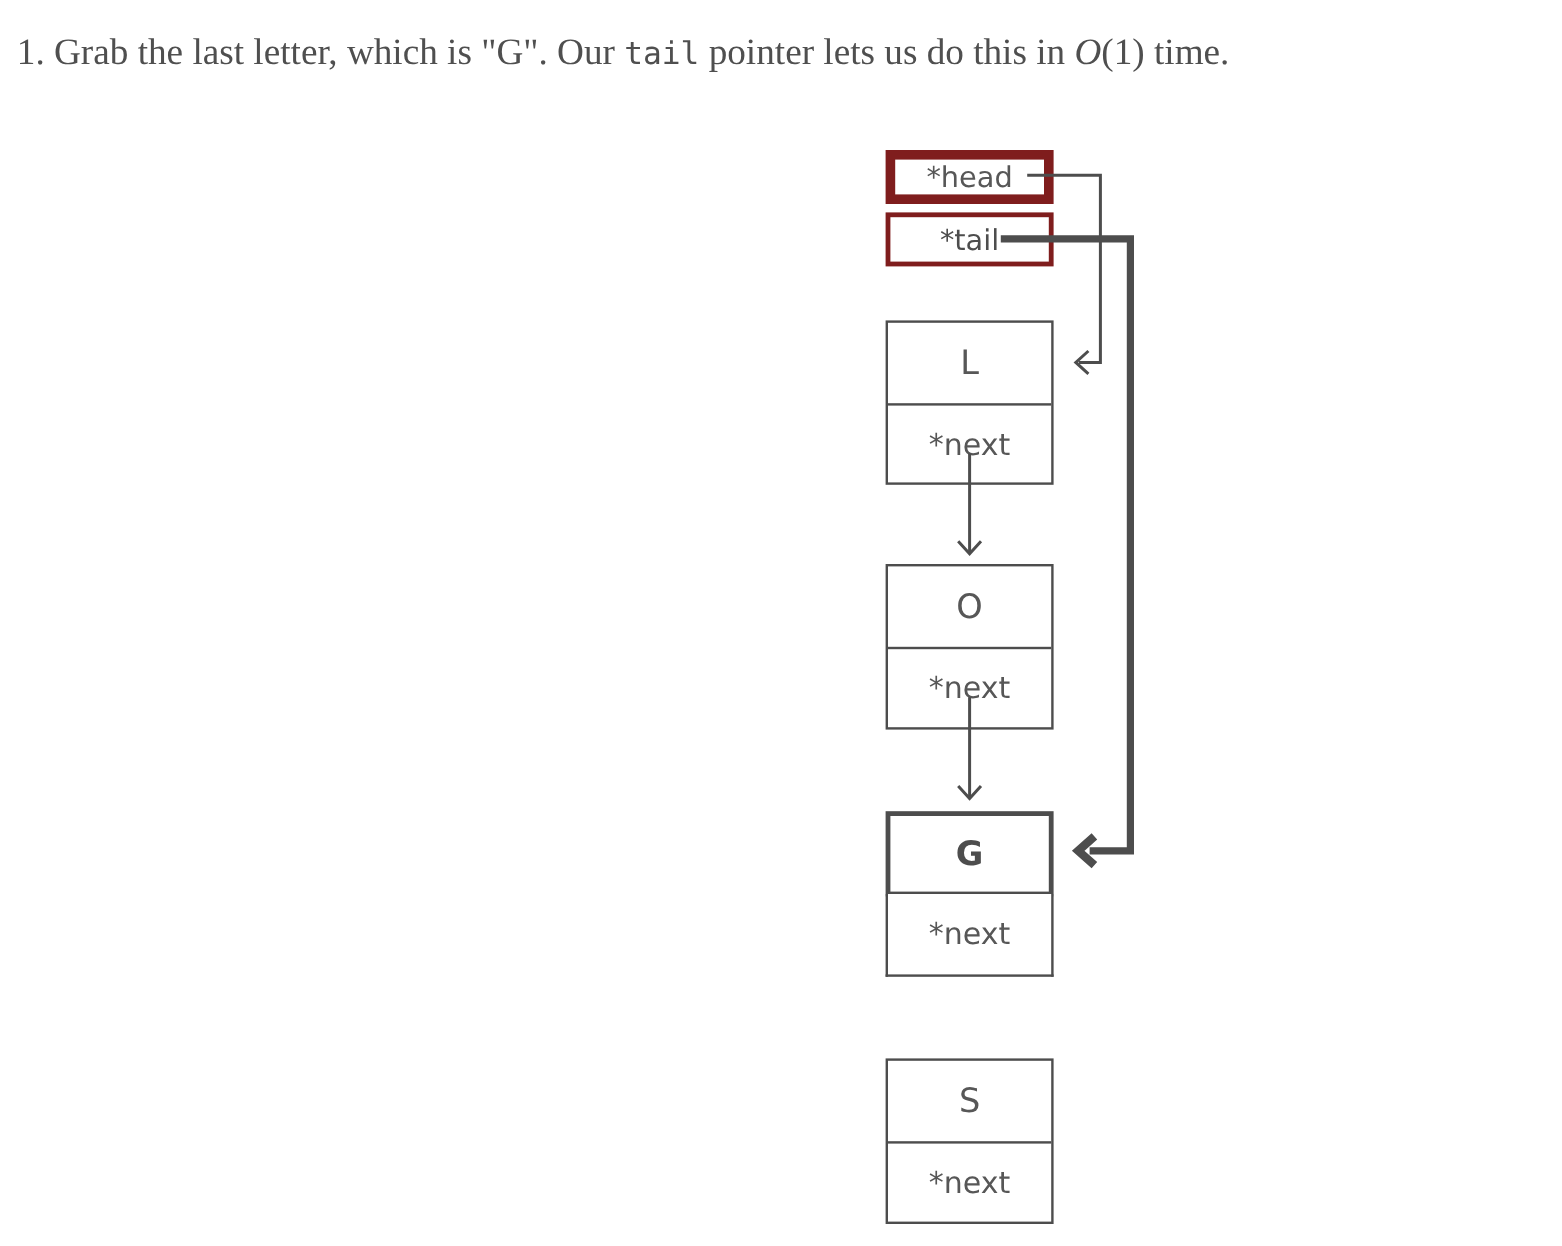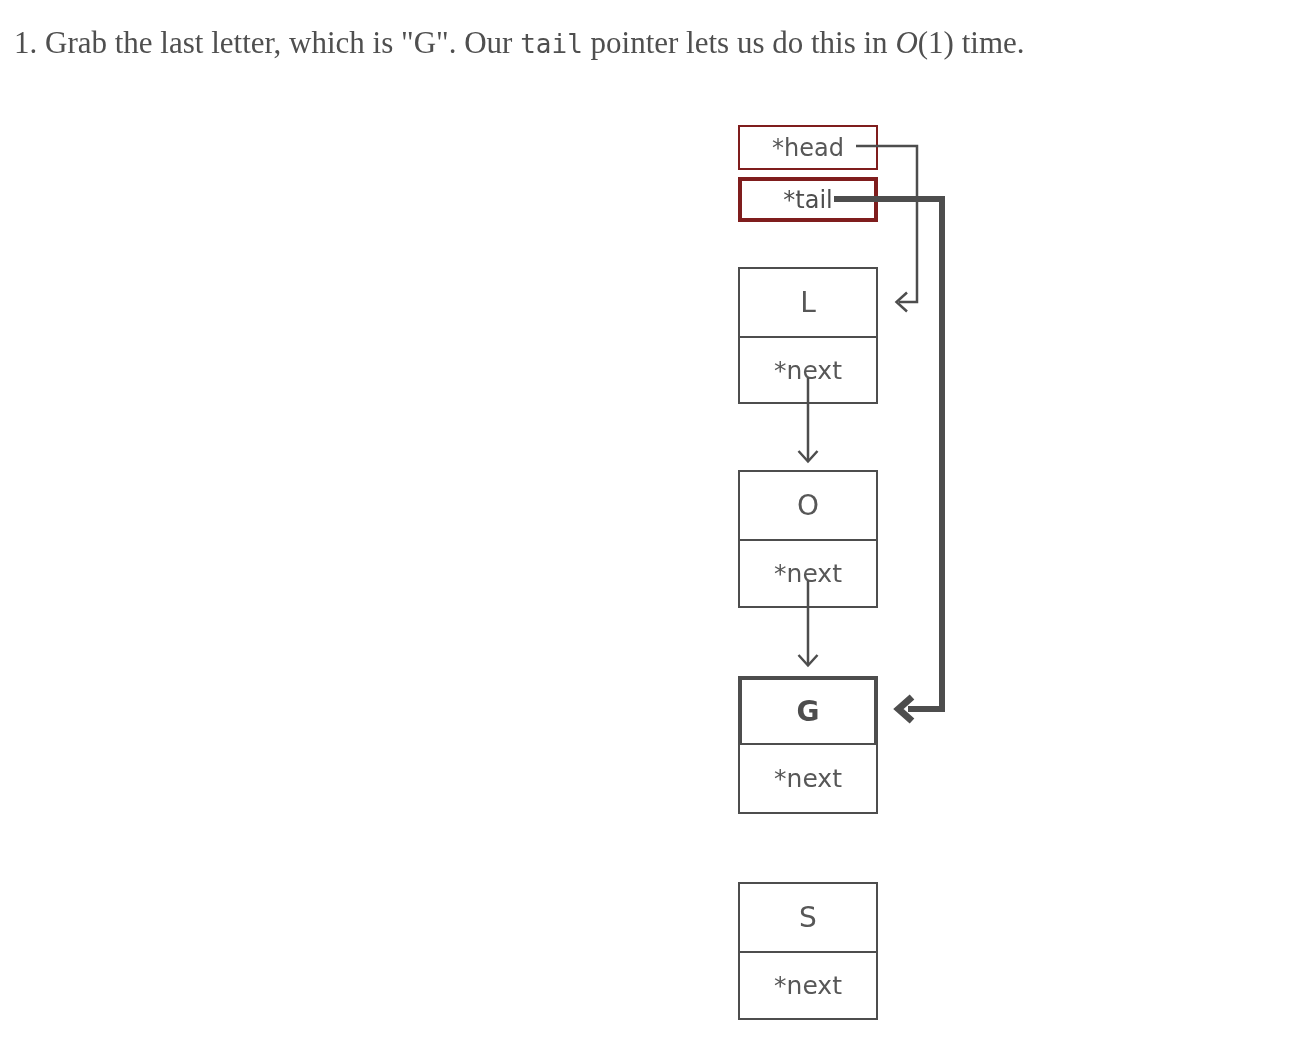--- a/index.html
+++ b/index.html
@@ -41,21 +41,21 @@
   
   .pbox, .node, .cellbox {
     position: absolute;
     left: 738px;
     width: 140px;
     box-sizing: border-box;
     background: #ffffff;
     color: #575757;
   }
   .pbox {
-    border: 2px solid #7f1d1d;
+    border: 8px solid #7f1d1d;
     display: flex;
     align-items: center;
     justify-content: center;
     font-size: 24px;
   }
   .pbox.head { top: 125px; height: 45px; }
   .pbox.tail {
     top: 177px;
     height: 45px;
     border-width: 4px;

